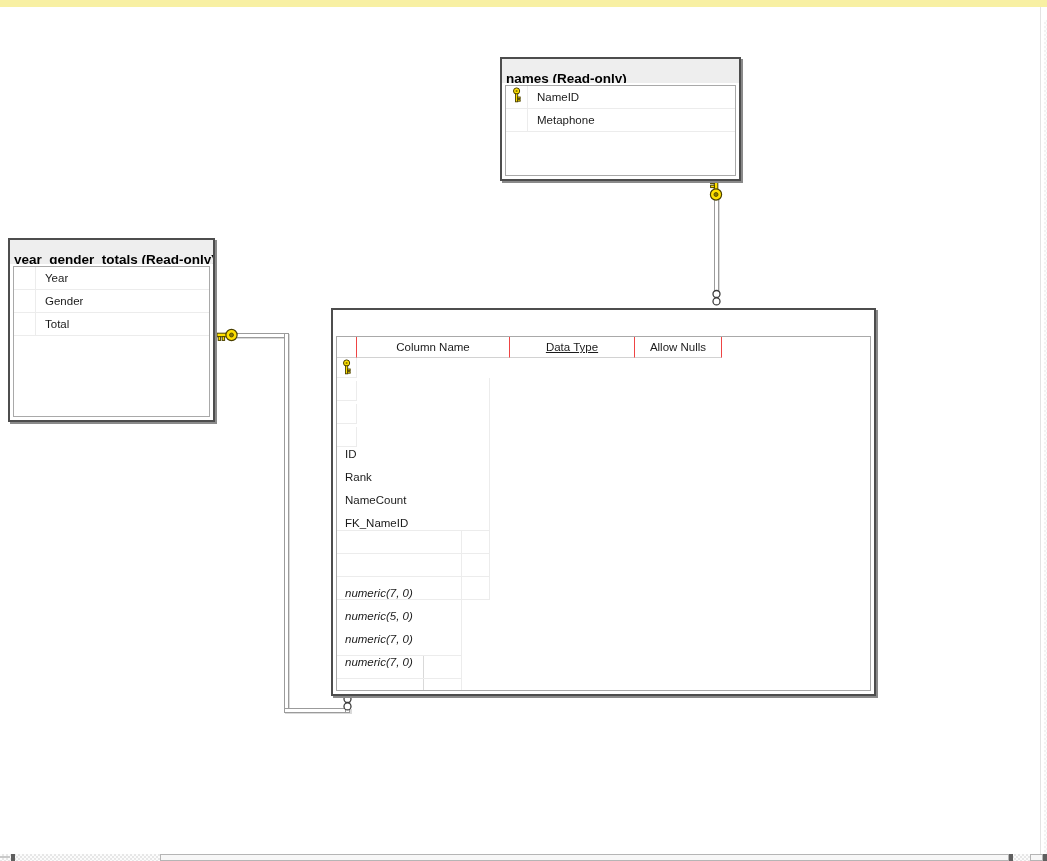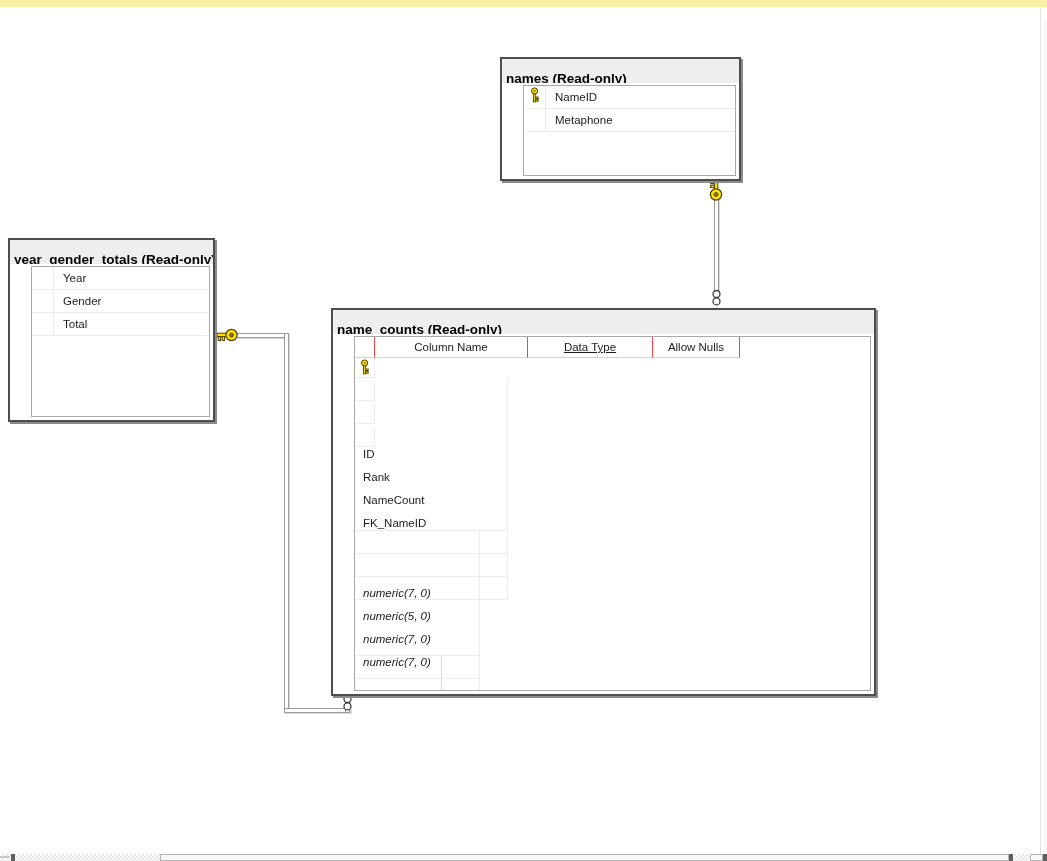--- a/index.html
+++ b/index.html
@@ -33,21 +33,20 @@
     white-space:nowrap;
     overflow:hidden;
     color:#000;
   }
   .dtable-body {
     position:absolute;
     left:3px; right:3px; top:26px; bottom:3px;
     border:1px solid #a9a9a9;
     background:#fff;
     overflow:hidden;
-    margin-left:18px;
   }
   .lrow { display:flex; height:23px; border-bottom:1px solid #ececec; align-items:stretch; }
   .lrow .icon-cell {
     width:22px; border-right:1px solid #ececec;
     display:flex; align-items:center; justify-content:center; flex:0 0 22px;
   }
   .lrow .col-label {
     font-size:11.5px; line-height:22px; padding-left:9px;
     white-space:nowrap; overflow:hidden;
   }
@@ -180,21 +179,20 @@
           <span class="col-label">Gender</span>
         </div>
         <div class="lrow">
           <div class="icon-cell"></div>
           <span class="col-label">Total</span>
         </div>
       </div>
   </div>
 
   <div class="dtable" style="left:331px; top:308px; width:545px; height:388px;">
-    <div class="dtable-title">name_counts (Read-only)</div>
     <div class="dtable-body">
       <div class="grid-header-row">
         <div class="gh c-icon"></div>
         <div class="gh c-name">Column Name</div>
         <div class="gh c-type">Data Type</div>
         <div class="gh c-null">Allow Nulls</div>
       </div>
       <div>
           <div class="grow">
             <div class="gc c-icon">

